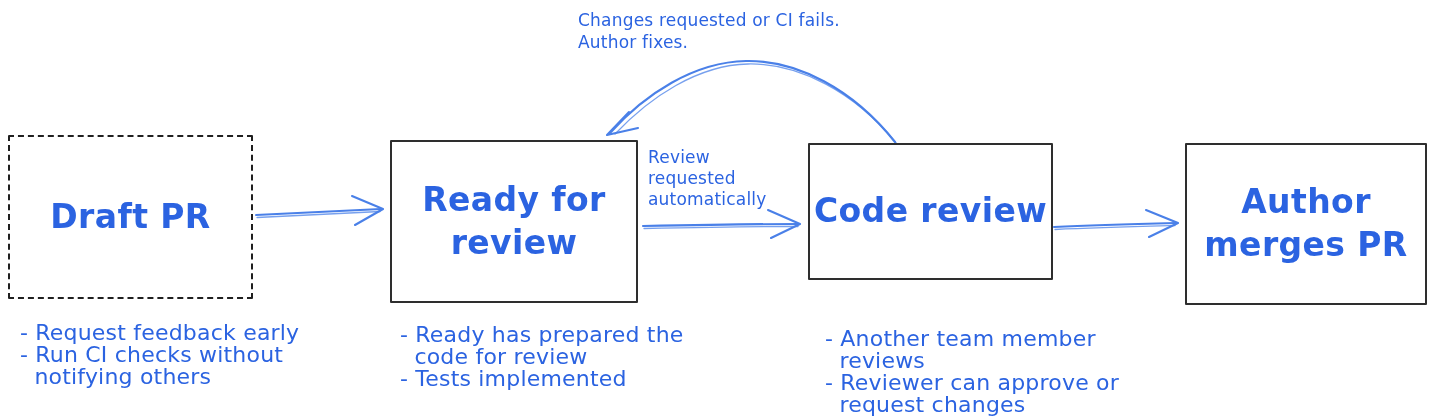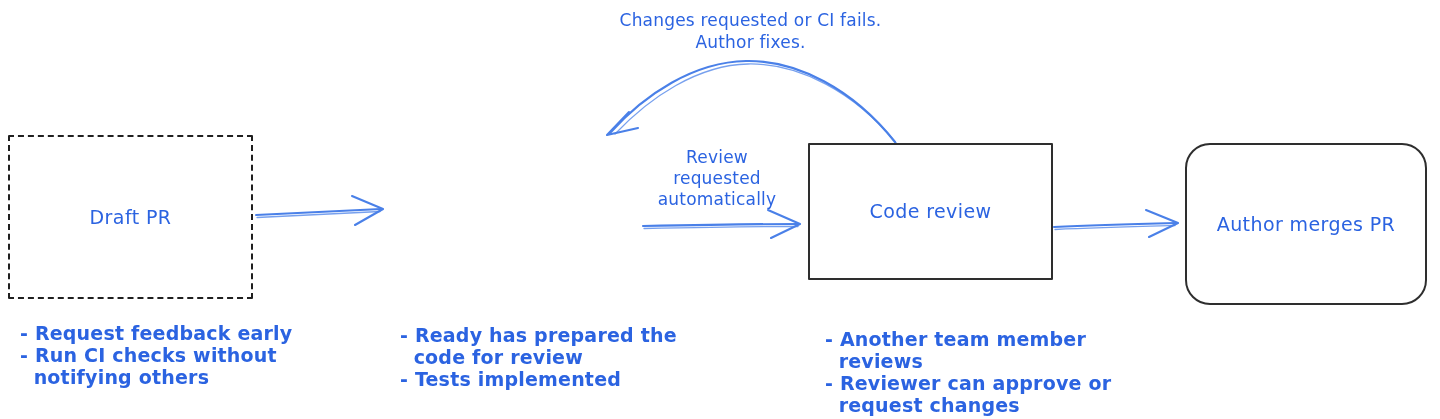--- a/index.html
+++ b/index.html
@@ -11,34 +11,34 @@
   svg.arrows{position:absolute;left:0;top:0;width:1440px;height:419px;pointer-events:none;}
   svg.arrows path{fill:none;stroke:var(--arrow,#4a80e8);stroke-width:2.1;stroke-linecap:round;stroke-linejoin:round;}
   svg.arrows path.thin{stroke-width:1.3;opacity:.75;}
 
   .node{
     position:absolute;display:flex;align-items:center;justify-content:center;
     background:#fff;border:2.5px solid var(--box,#2e2e2e);border-radius:1px;box-sizing:border-box;
   }
   .node.dashed{border:2px dashed #1f1f1f;}
   .node-title{
-    color:var(--ink,#2b63e1);font-size:19px;line-height:1.3;text-align:center;
-    font-weight:400;letter-spacing:.4px;
+    color:var(--ink,#2b63e1);font-size:33px;line-height:1.3;text-align:center;
+    font-weight:700;letter-spacing:.4px;
   }
   .nowrap{white-space:nowrap;}
   .w190{max-width:190px;}
   .w215{max-width:215px;}
 
   .edge-label{
     position:absolute;color:var(--ink,#2b63e1);font-size:17px;line-height:21px;
-    text-align:center;white-space:pre-line;font-weight:500;letter-spacing:.2px;
+    text-align:left;white-space:pre-line;font-weight:500;letter-spacing:.2px;
   }
   .notes{
-    position:absolute;color:var(--ink,#2b63e1);font-size:19px;line-height:22px;
-    white-space:pre-wrap;font-weight:700;letter-spacing:.2px;
+    position:absolute;color:var(--ink,#2b63e1);font-size:22px;line-height:22px;
+    white-space:pre-wrap;font-weight:400;letter-spacing:.2px;
   }
 </style>
 </head>
 <body>
 
 <div class="canvas">
 
   <svg class="arrows" viewBox="0 0 1440 419">
     <g>
       <path d="M 256 215 C 298 213 340 211 381 209"></path>
@@ -59,26 +59,29 @@
       <path d="M 895 142 C 853 89 797 60 746 61 C 694 62 645 94 610 133"></path>
       <path class="thin" d="M 897 144 C 855 92 799 63 748 64 C 698 65 650 97 615 134"></path>
       <path d="M 607 135 L 629 112 M 607 135 L 638 128"></path>
     </g>
   </svg>
 
   <div class="node dashed" style="left:8px;top:135px;width:245px;height:164px;">
     <div class="node-title nowrap">Draft PR</div>
   </div>
 
+  <div class="node" style="left:390px;top:140px;width:248px;height:163px;">
+    <div class="node-title w190">Ready for review</div>
+  </div>
 
   <div class="node" style="left:808px;top:143px;width:245px;height:137px;">
     <div class="node-title nowrap">Code review</div>
   </div>
 
-  <div class="node" style="left:1185px;top:143px;width:242px;height:162px;border-radius:25px;">
+  <div class="node" style="left:1185px;top:143px;width:242px;height:162px;">
     <div class="node-title w215">Author merges PR</div>
   </div>
 
 
   <div class="edge-label" style="left:648px;top:147px;width:138px;">Review
 requested
 automatically</div>
 
 
   <div class="edge-label" style="left:578px;top:9px;width:345px;line-height:22px;">Changes requested or CI fails.

